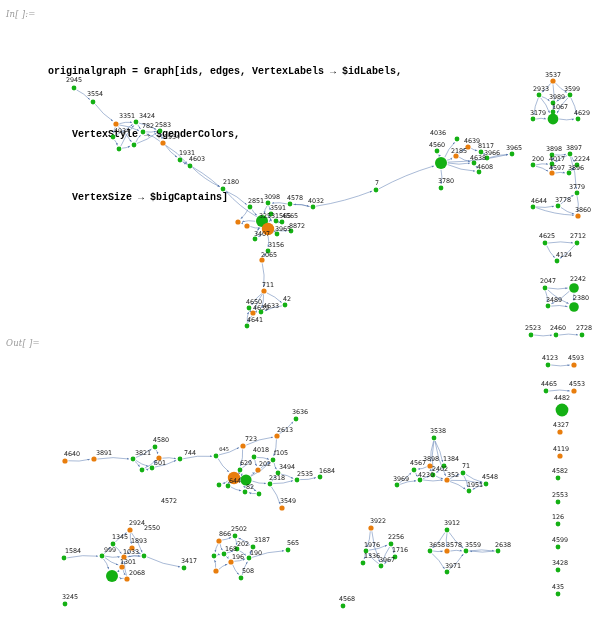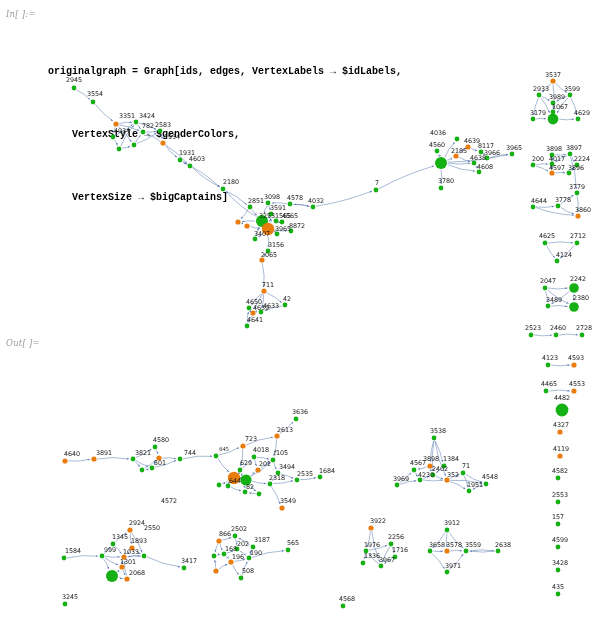--- a/index.html
+++ b/index.html
@@ -554,21 +554,21 @@
         <div class="vlabel" style="left: 584px; top: 265px;">2728</div>
         <div class="vlabel" style="left: 550px; top: 295px;">4123</div>
         <div class="vlabel" style="left: 576px; top: 295px;">4593</div>
         <div class="vlabel" style="left: 549px; top: 321px;">4465</div>
         <div class="vlabel" style="left: 577px; top: 321px;">4553</div>
         <div class="vlabel" style="left: 562px; top: 335px;">4482</div>
         <div class="vlabel" style="left: 561px; top: 362px;">4327</div>
         <div class="vlabel" style="left: 561px; top: 386px;">4119</div>
         <div class="vlabel" style="left: 560px; top: 408px;">4582</div>
         <div class="vlabel" style="left: 560px; top: 432px;">2553</div>
-        <div class="vlabel" style="left: 558px; top: 454px;">157</div>
+        <div class="vlabel" style="left: 558px; top: 454px;">126</div>
         <div class="vlabel" style="left: 560px; top: 477px;">4599</div>
         <div class="vlabel" style="left: 560px; top: 500px;">3428</div>
         <div class="vlabel" style="left: 558px; top: 524px;">435</div>
         <div class="vlabel" style="left: 72px; top: 391px;">4640</div>
         <div class="vlabel" style="left: 104px; top: 390px;">3891</div>
         <div class="vlabel" style="left: 143px; top: 390px;">3821</div>
         <div class="vlabel" style="left: 161px; top: 377px;">4580</div>
         <div class="vlabel" style="left: 169px; top: 390px; margin-top: 48px;">4572</div>
         <div class="vlabel" style="left: 160px; top: 400px;">501</div>
         <div class="vlabel" style="left: 190px; top: 390px;">744</div>

